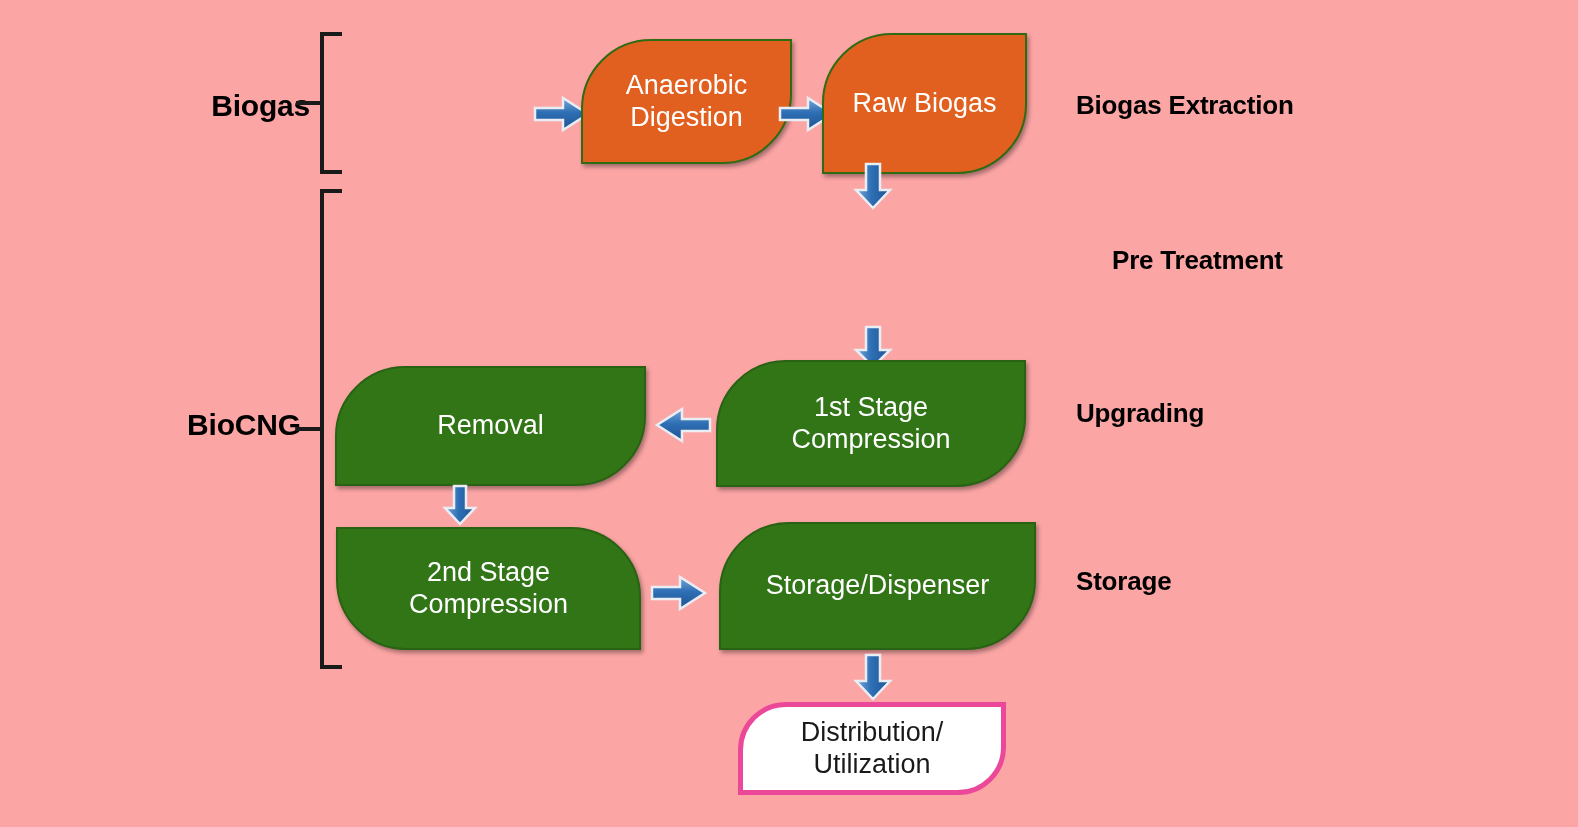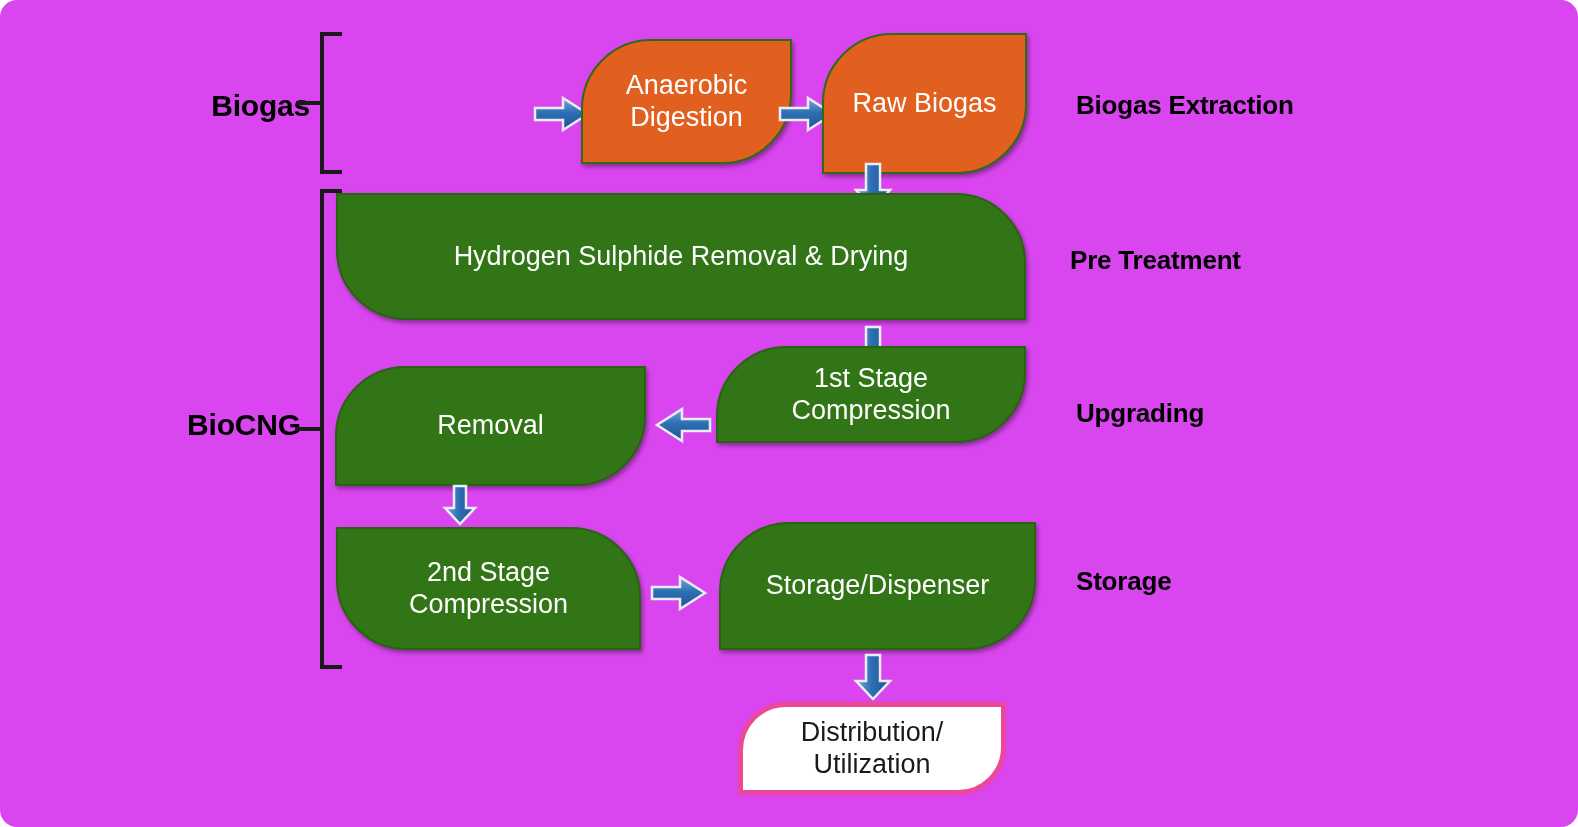--- a/index.html
+++ b/index.html
@@ -4,23 +4,22 @@
 <style>
   html,body{margin:0;padding:0;background:#ffffff;}
   body{
     font-family:"Liberation Sans", sans-serif;
     -webkit-font-smoothing:antialiased;
   }
   #stage{
     position:relative;
     width:1578px;
     height:827px;
-    background:#d946ef;
+    background:#fca5a5;
     overflow:hidden;
-    border-radius:17px;
   }
 
   
   .bracket{position:absolute;}
   .bracket .vline{
     position:absolute; left:0; top:0;
     width:4px; height:100%;
     background:#1a1a1a;
   }
   .bracket .cap{
@@ -162,23 +161,20 @@
         <linearGradient id="gD1" x1="0" y1="0" x2="1" y2="0">
           <stop offset="0%" stop-color="#7BA7D7"></stop>
           <stop offset="45%" stop-color="#2E6FB5"></stop>
           <stop offset="100%" stop-color="#1F5392"></stop>
         </linearGradient>
       </defs>
       <path d="M13 2 H27 V28 H37 L20 46 L3 28 H13 Z" fill="url(#gD1)" stroke="#E9EEF5" stroke-width="2.5"></path>
     </svg>
   </div>
 
-  <div class="node green leaf" style="left:336px; top:193px; width:690px; height:127px; border-radius:0 70px 0 70px;">
-    <span class="lbl">Hydrogen Sulphide Removal &amp; Drying</span>
-  </div>
 
   <div class="arrow" style="left:853px; top:325px;">
     <svg width="40" height="44" viewBox="0 0 40 44">
       <defs>
         <linearGradient id="gD2" x1="0" y1="0" x2="1" y2="0">
           <stop offset="0%" stop-color="#7BA7D7"></stop>
           <stop offset="45%" stop-color="#2E6FB5"></stop>
           <stop offset="100%" stop-color="#1F5392"></stop>
         </linearGradient>
       </defs>
@@ -198,21 +194,21 @@
         <linearGradient id="gL1" x1="0" y1="0" x2="0" y2="1">
           <stop offset="0%" stop-color="#7BA7D7"></stop>
           <stop offset="45%" stop-color="#2E6FB5"></stop>
           <stop offset="100%" stop-color="#1F5392"></stop>
         </linearGradient>
       </defs>
       <path d="M56 14 H28 V4 L3 20 L28 36 V26 H56 Z" fill="url(#gL1)" stroke="#E9EEF5" stroke-width="2.5"></path>
     </svg>
   </div>
 
-  <div class="node green leaf" style="left:716px; top:346px; width:310px; height:97px;">
+  <div class="node green leaf" style="left:716px; top:360px; width:310px; height:127px;">
     <span>
       <span class="lbl">1st Stage</span>
       <span class="lbl">Compression</span>
     </span>
   </div>
 
   <div class="arrow" style="left:442px; top:484px;">
     <svg width="36" height="42" viewBox="0 0 36 42">
       <defs>
         <linearGradient id="gD3" x1="0" y1="0" x2="1" y2="0">
@@ -264,19 +260,19 @@
 
   <div class="node white leaf" style="left:738px; top:702px; width:268px; height:93px; border-radius:48px 0 48px 0;">
     <span>
       <span class="lbl">Distribution/</span>
       <span class="lbl">Utilization</span>
     </span>
   </div>
 
   <div class="stage-label" style="left:1076px; top:90px;">Biogas Extraction</div>
 
-  <div class="stage-label" style="left:1070px; top:245px;">Pre Treatment</div>
+  <div class="stage-label" style="left:1112px; top:245px;">Pre Treatment</div>
 
   <div class="stage-label" style="left:1076px; top:398px;">Upgrading</div>
 
   <div class="stage-label" style="left:1076px; top:566px;">Storage</div>
 
 </div>
 
 </body></html>

